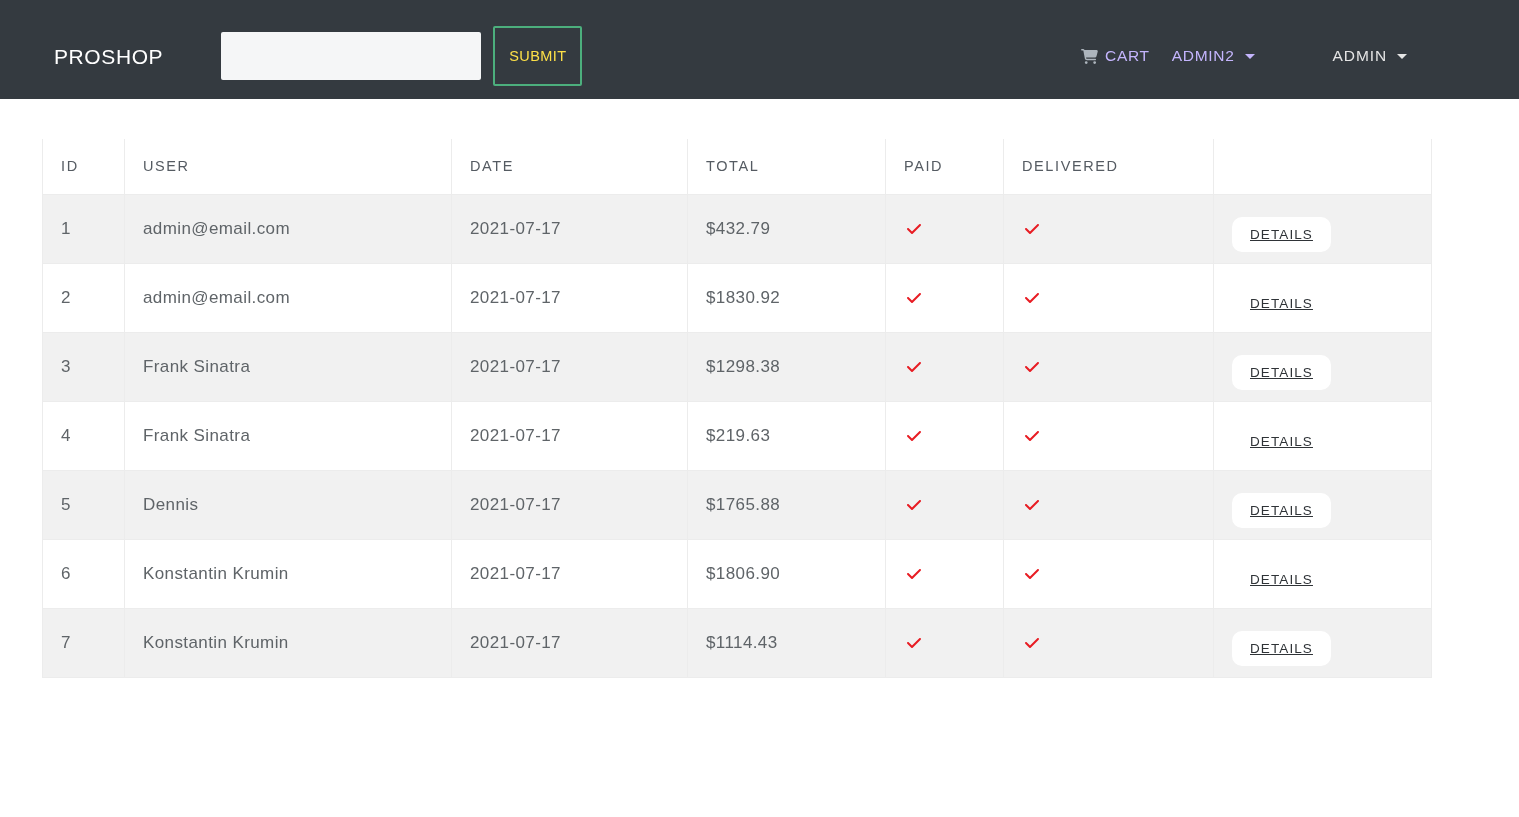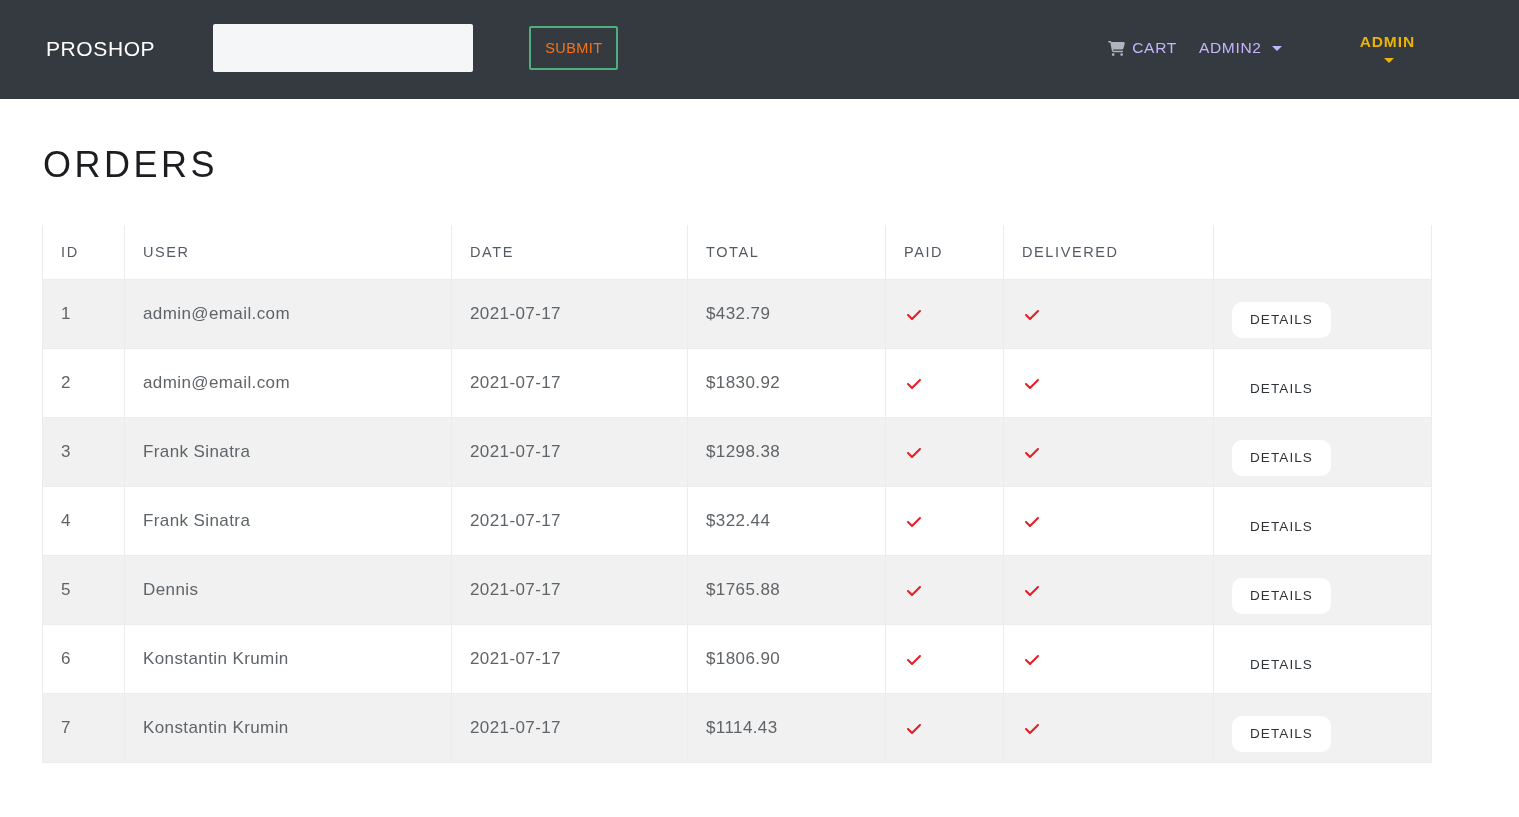--- a/index.html
+++ b/index.html
@@ -13,21 +13,21 @@
     font-family: "Liberation Sans", sans-serif;
     overflow: hidden;
   }
 
   
   .navbar {
     height: 99px;
     background: #343a40;
     display: flex;
     align-items: flex-start;
-    padding: 4px;
+    padding: 12px;
     position: relative;
   }
   .navbar-inner {
     width: 100%;
     height: 88px;
     display: flex;
     align-items: center;
     padding: 0 0 0 42px;
   }
   .brand {
@@ -52,34 +52,33 @@
     background: #f5f6f7;
     border: none;
     border-radius: 2px;
     outline: none;
     padding: 0 12px;
     font-family: "Liberation Sans", sans-serif;
     font-size: 15px;
     color: #495057;
   }
   .submit-btn {
-    height: 44px;
+    height: 60px;
     min-width: 80px;
     padding: 0 14px;
     background: transparent;
     border: 2px solid #4caf7d;
     border-radius: 2px;
-    color: #f97316;
+    color: #fde047;
     font-family: "Liberation Sans", sans-serif;
     font-size: 14.5px;
     text-transform: uppercase;
     letter-spacing: 0.4px;
     cursor: pointer;
     line-height: 1;
-    margin-left: 44px;
   }
   .nav-right {
     margin-left: auto;
     display: flex;
     align-items: center;
     padding-right: 100px;
   }
   .nav-link {
     display: flex;
     align-items: center;
@@ -88,24 +87,23 @@
     font-size: 15.5px;
     letter-spacing: 0.7px;
     text-transform: uppercase;
     text-decoration: none;
     cursor: pointer;
     white-space: nowrap;
   }
   .nav-link.cart { margin-right: 22px; }
   .nav-link.admin2 { margin-right: 78px; }
   .nav-link.admin {
-    color: #eab308;
-    font-weight: bold;
+    color: #e5e5e5;
+    font-weight: normal;
     letter-spacing: 0.9px;
-    flex-direction: column;
   }
   .cart-icon { display: inline-block; width: 17px; height: 15px; }
   .caret {
     display: inline-block;
     width: 0; height: 0;
     border-left: 5px solid transparent;
     border-right: 5px solid transparent;
     border-top: 5px solid currentColor;
     margin-left: 3px;
   }
@@ -179,20 +177,21 @@
     border-radius: 10px;
     color: #2f3337;
     font-family: "Liberation Sans", sans-serif;
     font-size: 13.5px;
     letter-spacing: 1.1px;
     text-transform: uppercase;
     padding: 11px 18px;
     cursor: pointer;
     line-height: 1;
     margin-top: 12px;
+    text-decoration: underline;
   }
 </style>
 </head>
 <body>
 
 <header class="navbar">
   <div class="navbar-inner">
     <a class="brand" href="#">ProShop</a>
 
     <form class="search-form">
@@ -217,21 +216,20 @@
 
       <a class="nav-link admin" href="#">
         <span>ADMIN</span>
         <span class="caret"></span>
       </a>
     </nav>
   </div>
 </header>
 
 <main class="container">
-  <h1 class="page-title">ORDERS</h1>
 
   <div class="table-wrap">
     <table class="orders">
       <colgroup>
         <col class="col-id">
           <col class="col-user">
           <col class="col-date">
           <col class="col-total">
         <col class="col-paid">
           <col class="col-deliv">
@@ -285,21 +283,21 @@
                 </svg></span></td>
             <td class="cell-check"><span class="check-icon"><svg viewBox="0 0 512 512" width="20" height="16" fill="#e81c23" aria-hidden="true">
                   <path d="M470.6 105.4c12.5 12.5 12.5 32.8 0 45.3l-256 256c-12.5 12.5-32.8 12.5-45.3 0l-128-128c-12.5-12.5-12.5-32.8 0-45.3s32.8-12.5 45.3 0L192 338.7 425.4 105.4c12.5-12.5 32.8-12.5 45.3 0z"></path>
                 </svg></span></td>
             <td class="cell-actions"><button class="details-btn">DETAILS</button></td>
           </tr>
           <tr>
             <td>4</td>
             <td>Frank Sinatra</td>
             <td>2021-07-17</td>
-            <td>$322.44</td>
+            <td>$219.63</td>
             <td class="cell-check"><span class="check-icon"><svg viewBox="0 0 512 512" width="20" height="16" fill="#e81c23" aria-hidden="true">
                   <path d="M470.6 105.4c12.5 12.5 12.5 32.8 0 45.3l-256 256c-12.5 12.5-32.8 12.5-45.3 0l-128-128c-12.5-12.5-12.5-32.8 0-45.3s32.8-12.5 45.3 0L192 338.7 425.4 105.4c12.5-12.5 32.8-12.5 45.3 0z"></path>
                 </svg></span></td>
             <td class="cell-check"><span class="check-icon"><svg viewBox="0 0 512 512" width="20" height="16" fill="#e81c23" aria-hidden="true">
                   <path d="M470.6 105.4c12.5 12.5 12.5 32.8 0 45.3l-256 256c-12.5 12.5-32.8 12.5-45.3 0l-128-128c-12.5-12.5-12.5-32.8 0-45.3s32.8-12.5 45.3 0L192 338.7 425.4 105.4c12.5-12.5 32.8-12.5 45.3 0z"></path>
                 </svg></span></td>
             <td class="cell-actions"><button class="details-btn">DETAILS</button></td>
           </tr>
           <tr>
             <td>5</td>

